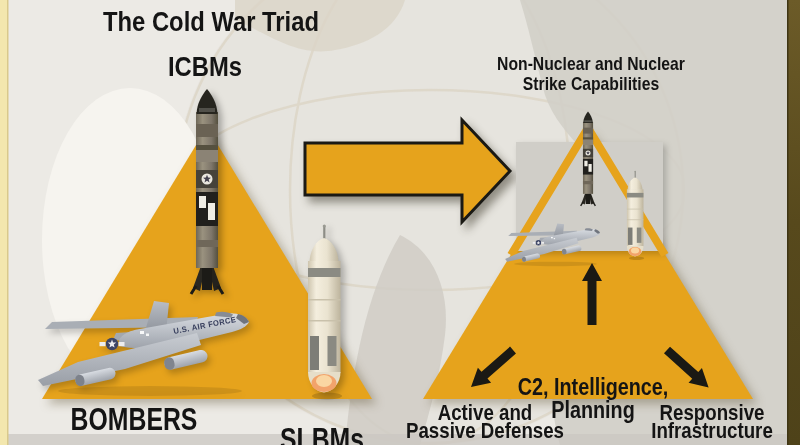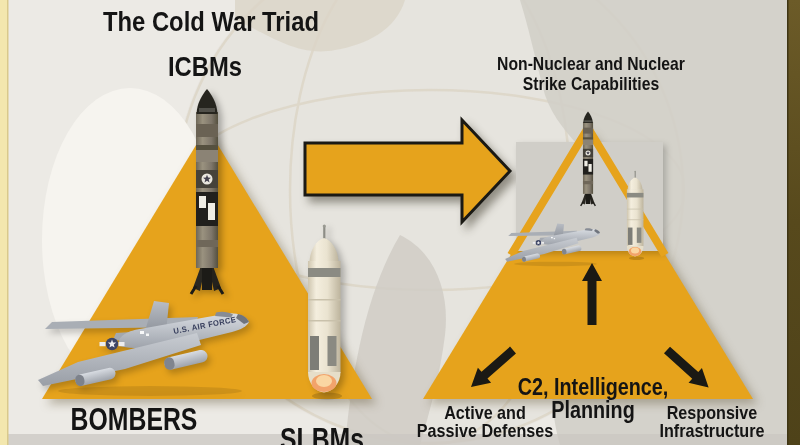--- a/index.html
+++ b/index.html
@@ -18,21 +18,21 @@
     transform:translateX(-50%) scaleX(var(--sx,0.85));
   }
   .label.af .inner{
     transform:translateX(-50%) rotate(-11deg) scaleX(0.95);
     letter-spacing:0.4px;color:#39405E;
   }
   .t-big{font-size:28px;}
   .t-mid{font-size:23px;margin-top:48px;}
   .t-sub{font-size:18.5px;}
   .t-base{font-size:31px;text-decoration:underline;--sx:0.80;}
-  .t-leg{font-size:19px;}
+  .t-leg{font-size:22px;}
   .t-tiny{font-size:8px;}
 </style>
 </head>
 <body>
 
 <div class="stage">
 
   <svg class="canvas" width="800" height="445" viewBox="0 0 800 445">
     <defs>
       <clipPath id="globeClip">

